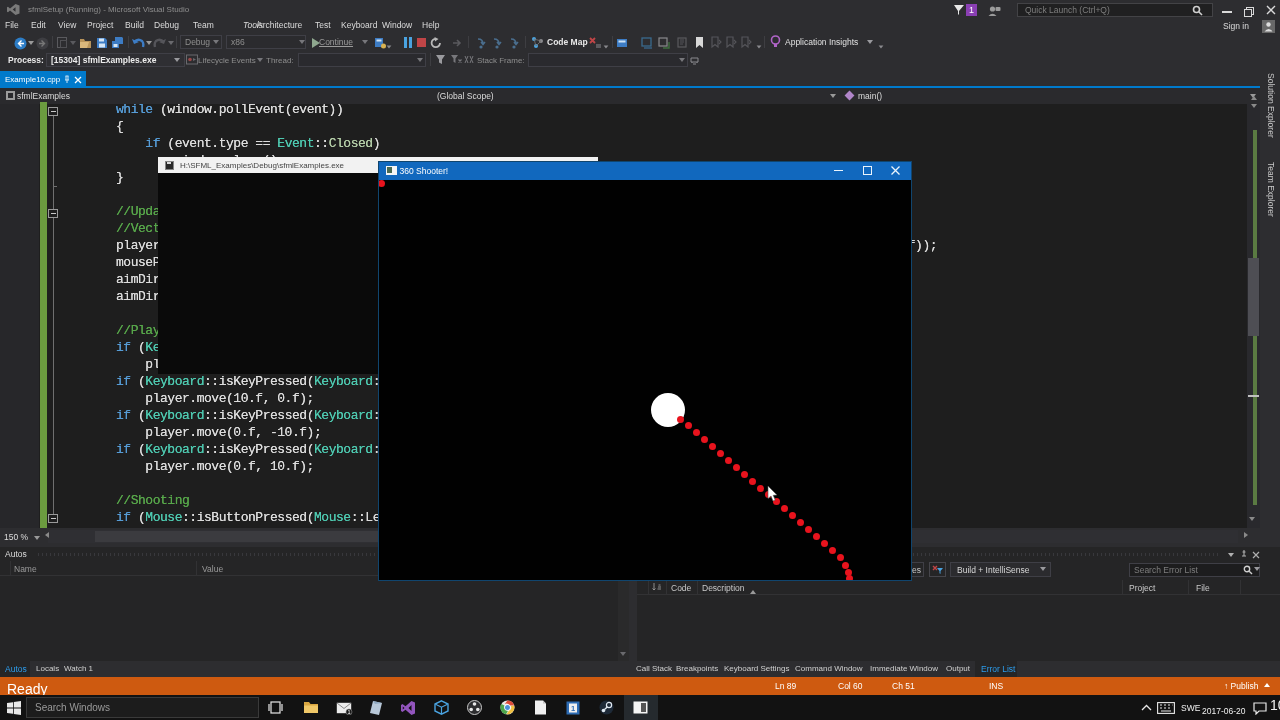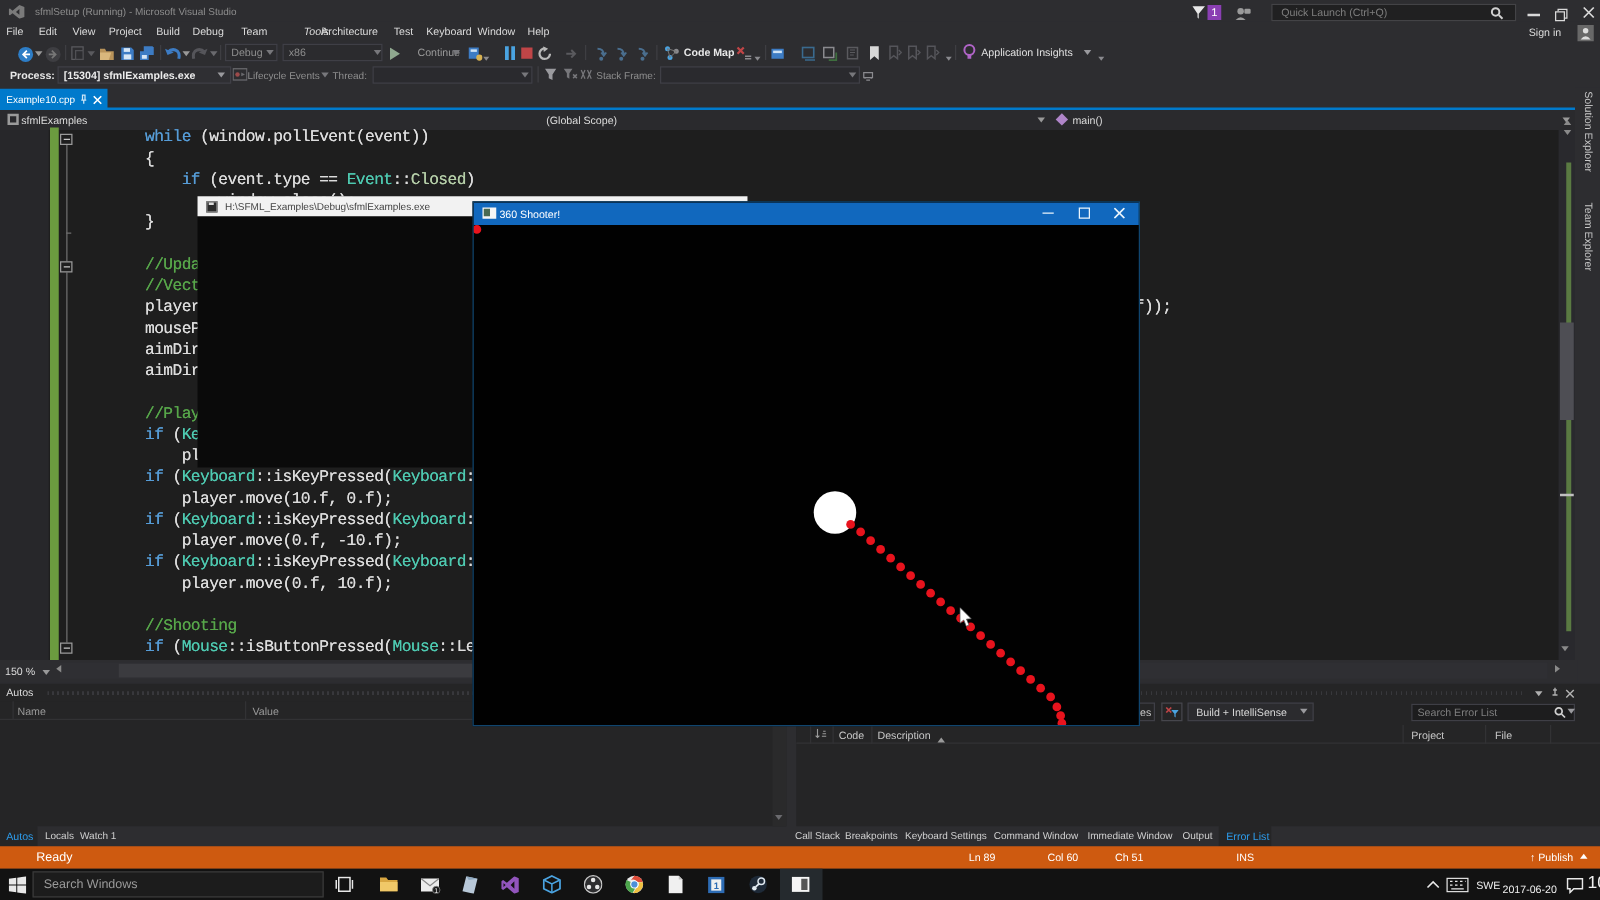--- a/index.html
+++ b/index.html
@@ -112,21 +112,21 @@
       <div class="sep" style="left:176px;top:36px;height:12px;"></div>
       <div class="combo" style="left:180px;top:35px;width:42px;height:14px;"></div>
       <div class="t" style="left:185px;top:37px;font-size:8.5px;color:#8e8e8e;">Debug</div>
       <div class="caret" style="left:213px;top:40px;border-top-color:#77777b;"></div>
       <div class="combo" style="left:226px;top:35px;width:80px;height:14px;"></div>
       <div class="t" style="left:231px;top:37px;font-size:8.5px;color:#8e8e8e;">x86</div>
       <div class="caret" style="left:299px;top:40px;border-top-color:#77777b;"></div>
       <svg class="abs" style="left:311px;top:38px;" width="9" height="10" viewBox="0 0 9 10">
         <path d="M1 0 L9 5 L1 10 Z" fill="#8fa88f"></path>
       </svg>
-      <div class="t" style="left:334px;top:37px;font-size:8.5px;color:#9a9a9a;">Continue</div>
+      <div class="t" style="left:319px;top:37px;font-size:8.5px;color:#9a9a9a;text-decoration:underline;">Continue</div>
       <div class="caret" style="left:362px;top:40px;border-top-color:#77777b;"></div>
       <svg class="abs" style="left:374px;top:36px;" width="12" height="13" viewBox="0 0 12 13">
         <rect x="1" y="2" width="8" height="9" fill="#3d7cc4"></rect>
         <rect x="2.5" y="3.5" width="5" height="2" fill="#cfe3f5"></rect>
         <circle cx="9.5" cy="10" r="2.5" fill="#d8b252"></circle>
       </svg>
       <div class="caret" style="left:386px;top:45px;border-top-color:#8a8a8e;transform:scale(0.8);"></div>
       <div class="abs" style="left:404px;top:37px;width:3px;height:11px;background:#4aa3e0;"></div>
       <div class="abs" style="left:409px;top:37px;width:3px;height:11px;background:#4aa3e0;"></div>
       <div class="abs" style="left:417px;top:38px;width:9px;height:9px;background:#c04547;"></div>
@@ -389,21 +389,21 @@
       <div class="t tabtxt" style="left:636px;top:664px;">Call Stack</div>
       <div class="t tabtxt" style="left:676px;top:664px;">Breakpoints</div>
       <div class="t tabtxt" style="left:724px;top:664px;">Keyboard Settings</div>
       <div class="t tabtxt" style="left:795px;top:664px;">Command Window</div>
       <div class="t tabtxt" style="left:870px;top:664px;">Immediate Window</div>
       <div class="t tabtxt" style="left:946px;top:664px;">Output</div>
       <div class="t" style="left:981px;top:664px;font-size:8.5px;color:#2d9ceb;">Error List</div>
     </div>
 
 <div class="abs" style="left:0;top:677px;width:1280px;height:18px;background:#ce5a10;"></div>
-<div class="t" style="left:7px;top:681px;font-size:10px;color:#fff;margin-left:22px;">Ready</div>
+<div class="t" style="left:7px;top:681px;font-size:14px;color:#fff;">Ready</div>
 <div class="t" style="left:775px;top:681px;font-size:8.5px;color:#fff;">Ln 89</div>
 <div class="t" style="left:838px;top:681px;font-size:8.5px;color:#fff;">Col 60</div>
 <div class="t" style="left:892px;top:681px;font-size:8.5px;color:#fff;">Ch 51</div>
 <div class="t" style="left:989px;top:681px;font-size:8.5px;color:#fff;">INS</div>
 <div class="t" style="left:1224px;top:681px;font-size:8.5px;color:#fff;">↑ Publish</div>
 <div class="caret" style="left:1264px;top:683px;border-top:none;border-bottom:4px solid #fff;"></div>
 
 <div id="taskbar">
       <div class="abs" style="left:0;top:695px;width:1280px;height:25px;background:#121212;"></div>
       <svg class="abs" style="left:7px;top:701px;" width="14" height="14" viewBox="0 0 14 14">

